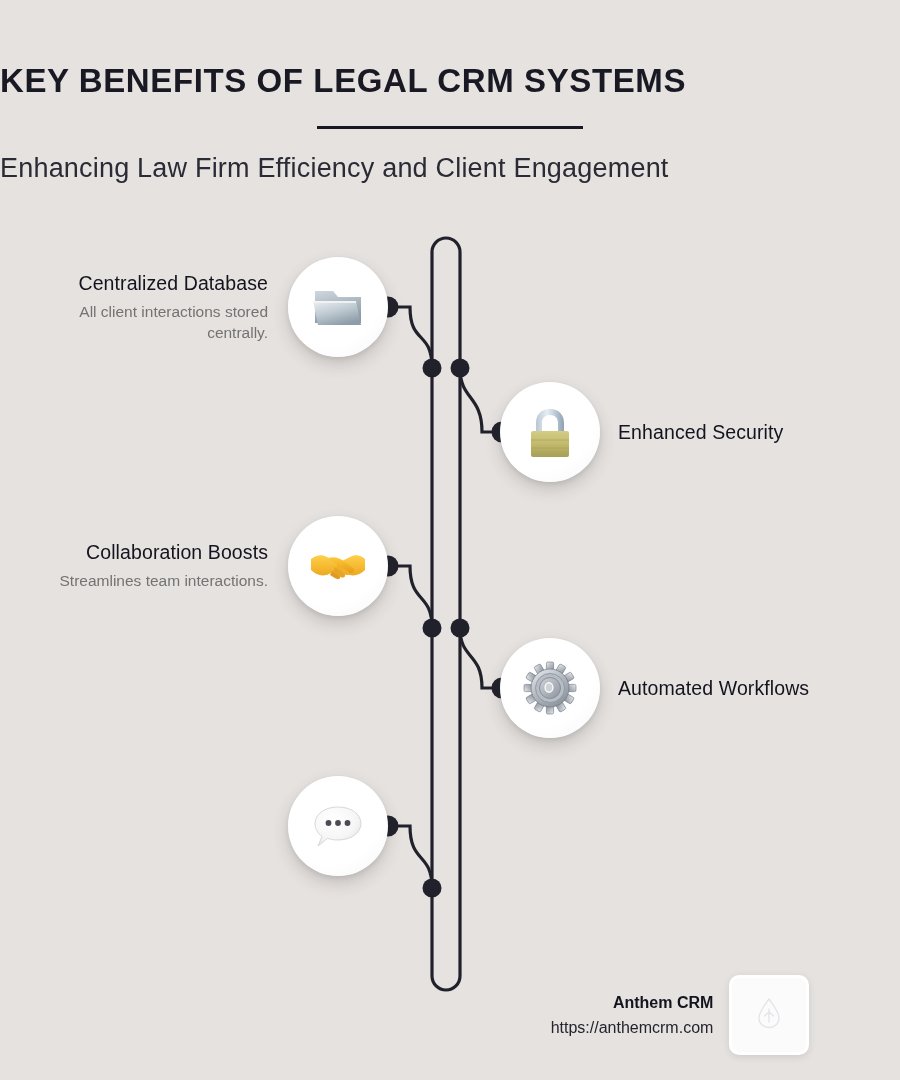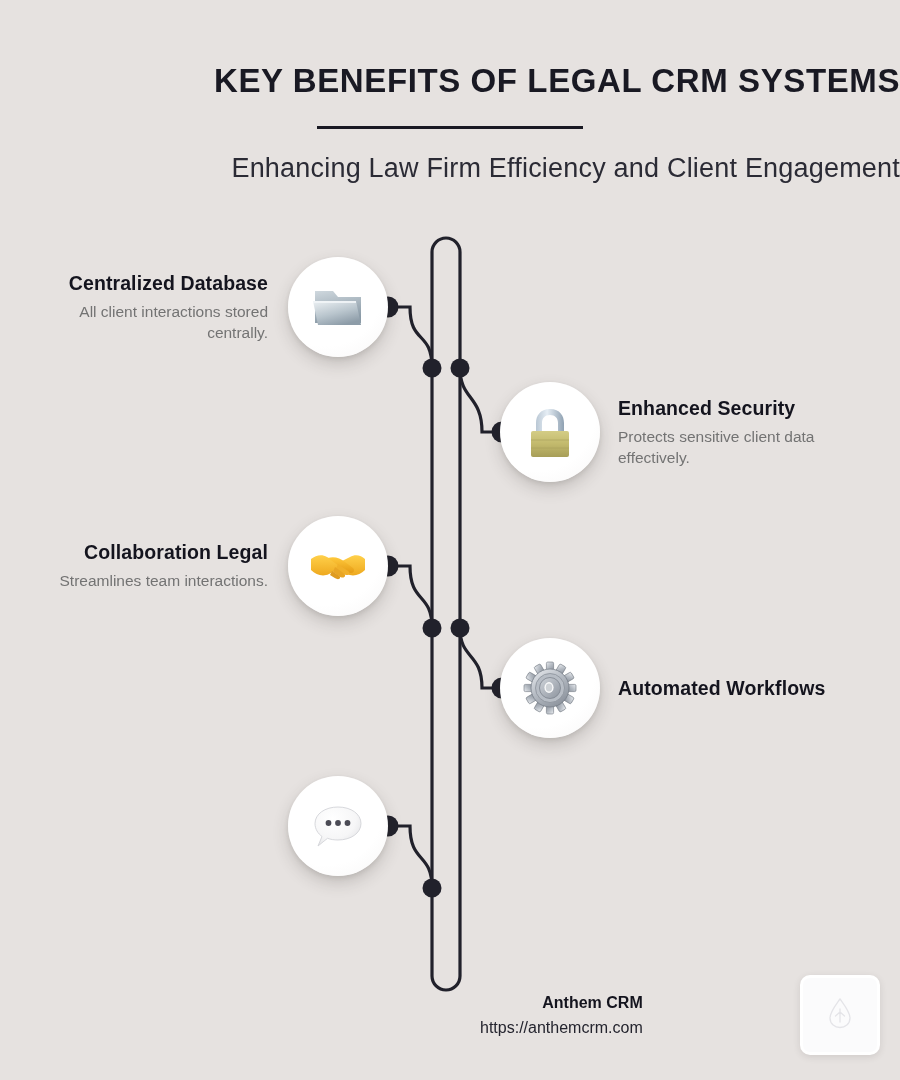--- a/index.html
+++ b/index.html
@@ -15,21 +15,21 @@
     position: relative;
     color: #1b1b26;
   }
 
   
   .header {
     position: absolute;
     top: 0;
     left: 0;
     width: 900px;
-    text-align: right;
+    text-align: left;
   }
   .title {
     margin: 0;
     padding-top: 62px;
     font-size: 33px;
     font-weight: bold;
     letter-spacing: 0.6px;
     color: #191923;
     text-transform: uppercase;
     font-family: "Liberation Sans", sans-serif;
@@ -86,21 +86,21 @@
     align-items: flex-end;
     padding-right: 20px;
   }
   .benefit.right .text-col {
     text-align: left;
     align-items: flex-start;
     padding-left: 18px;
   }
   .b-title {
     font-size: 19.5px;
-    font-weight: bold;
+    font-weight: normal;
     color: #14141e;
     line-height: 1.25;
     letter-spacing: 0.1px;
     white-space: nowrap;
   }
   .b-desc {
     font-size: 15.5px;
     font-weight: 400;
     color: #737373;
     line-height: 1.32;
@@ -124,21 +124,21 @@
   .bubble svg { display: block; }
 
   
   .footer {
     position: absolute;
     left: 480px;
     top: 975px;
     width: 400px;
     display: flex;
     align-items: center;
-    justify-content: space-between;
+    justify-content: center;
   }
   .footer-text {
     text-align: right;
     padding-right: 16px;
   }
   .brand {
     font-size: 16px;
     font-weight: bold;
     color: #14141e;
     line-height: 1.35;
@@ -246,27 +246,26 @@
         </defs>
         <path d="M26 6 C16 6 12 13 12 20 L12 30 L18 30 L18 20 C18 15 21 12 26 12 C31 12 34 15 34 20 L34 30 L40 30 L40 20 C40 13 36 6 26 6 Z" fill="url(#shackle)"></path>
         <rect x="7" y="28" width="38" height="26" rx="2" fill="url(#lockBody)"></rect>
         <line x1="7" y1="37" x2="45" y2="37" stroke="#a9a05c" stroke-width="0.9" opacity="0.75"></line>
         <line x1="7" y1="45" x2="45" y2="45" stroke="#a9a05c" stroke-width="0.9" opacity="0.75"></line>
       </svg>
     </span>
   </div>
   <div class="text-col">
     <div class="b-title">Enhanced Security</div>
-    <div class="b-desc">Protects sensitive client data effectively.</div>
   </div>
 </div>
 
 <div class="benefit left" style="top:516px;">
   <div class="text-col">
-    <div class="b-title">Collaboration Legal</div>
+    <div class="b-title">Collaboration Boosts</div>
     <div class="b-desc">Streamlines team interactions.</div>
   </div>
   <div class="bubble">
     <span>
       <svg width="60" height="48" viewBox="0 0 60 48">
         <defs>
           <linearGradient id="hsA" x1="0" y1="0" x2="0" y2="1">
             <stop offset="0" stop-color="#ffd04a"></stop>
             <stop offset="1" stop-color="#eea91f"></stop>
           </linearGradient>

